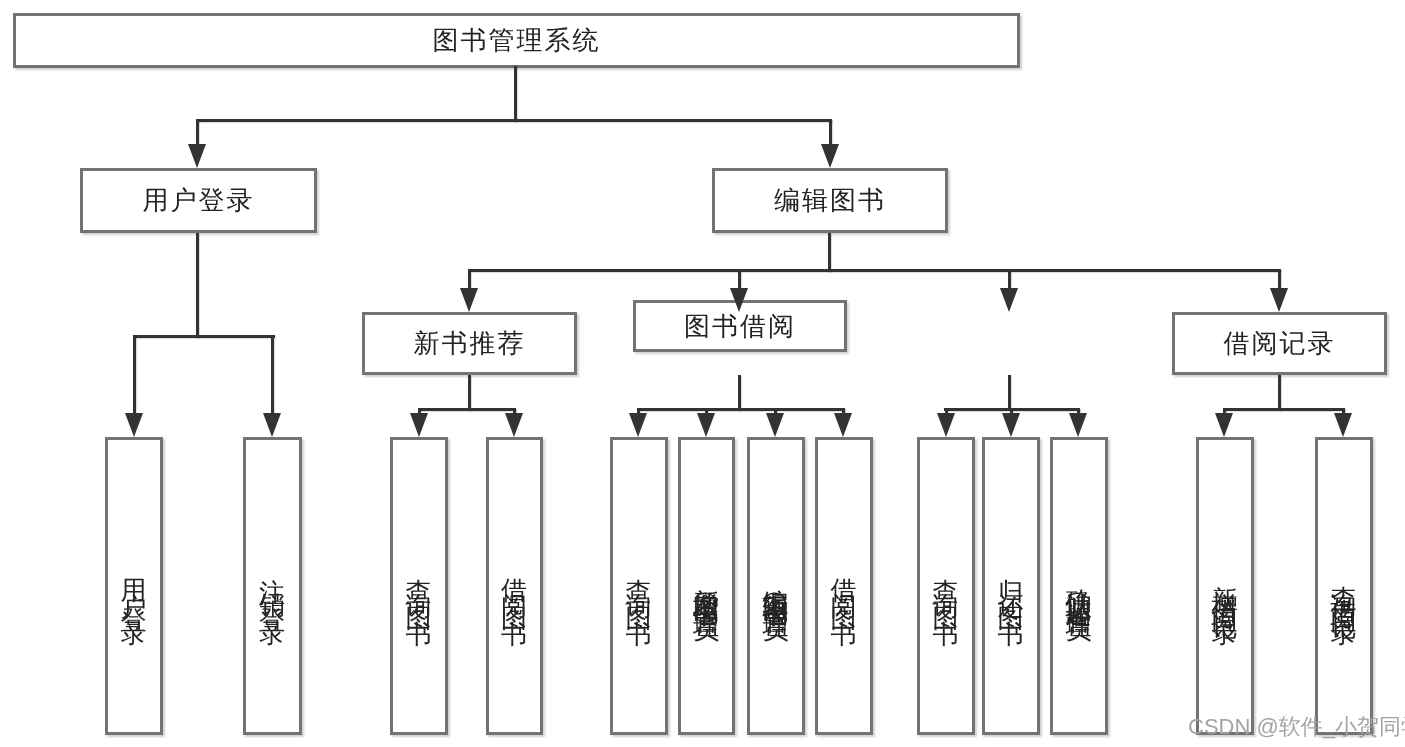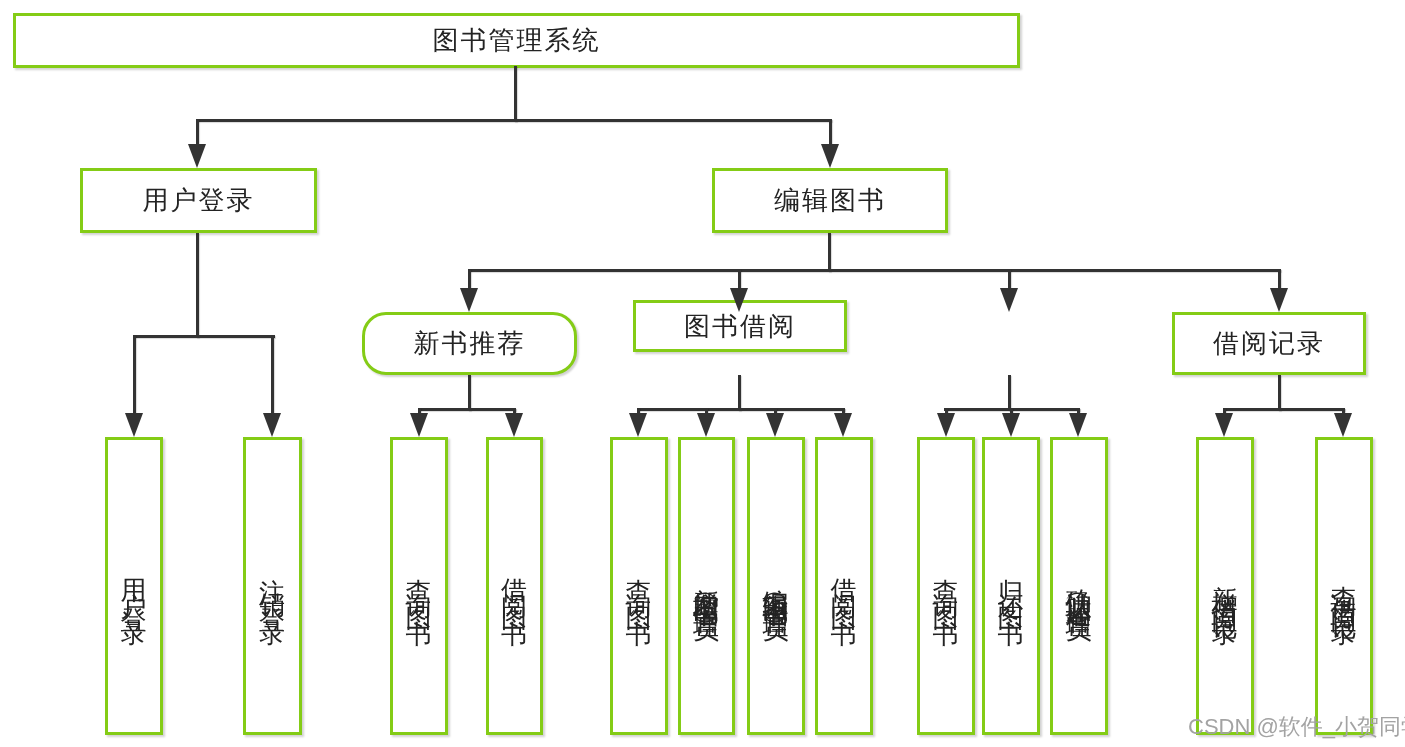--- a/index.html
+++ b/index.html
@@ -2,21 +2,21 @@
 <html><head>
 <meta charset="utf-8">
 <style>
   * { margin:0; padding:0; box-sizing:border-box; }
   html,body { background:#ffffff; }
   .canvas {
     position:relative; width:1405px; height:747px; background:#ffffff;
     font-family:"Liberation Sans", sans-serif; color:#1e1e1e; overflow:hidden;
   }
   .node {
-    position:absolute; background:#ffffff; border:3px solid #84cc16;
+    position:absolute; background:#ffffff; border:3px solid #737373;
     display:flex; align-items:center; justify-content:center;
     box-shadow:2px 2px 2px rgba(0,0,0,0.18);
   }
   .h-label { font-size:26px; letter-spacing:2px; white-space:nowrap; color:#232323; }
   .leaf-label {
     writing-mode:vertical-rl; text-orientation:mixed;
     font-size:26px; line-height:1; color:#232323;
   }
   .ls4 { letter-spacing:14px; }
   .ls6 { letter-spacing:7px; }
@@ -41,27 +41,27 @@
     <span class="h-label">图书管理系统</span>
   </div>
 
   <div class="node" style="left:80px; top:168px; width:237px; height:65px;">
     <span class="h-label">用户登录</span>
   </div>
   <div class="node" style="left:712px; top:168px; width:236px; height:65px;">
     <span class="h-label">编辑图书</span>
   </div>
 
-  <div class="node" style="left:362px; top:312px; width:215px; height:63px;border-radius:24px;">
+  <div class="node" style="left:362px; top:312px; width:215px; height:63px;">
     <span class="h-label">新书推荐</span>
   </div>
   <div class="node" style="left:633px; top:300px; width:214px; height:52px;">
     <span class="h-label">图书借阅</span>
   </div>
-  <div class="node" style="left:1172px; top:312px; width:194px; height:63px;">
+  <div class="node" style="left:1172px; top:312px; width:215px; height:63px;">
     <span class="h-label">借阅记录</span>
   </div>
 
   <div class="node" style="left:105px; top:437px; width:58px; height:298px;">
     <span class="leaf-label ls4">用户登录</span>
   </div>
   <div class="node" style="left:243px; top:437px; width:59px; height:298px;">
     <span class="leaf-label ls4">注销登录</span>
   </div>
 

